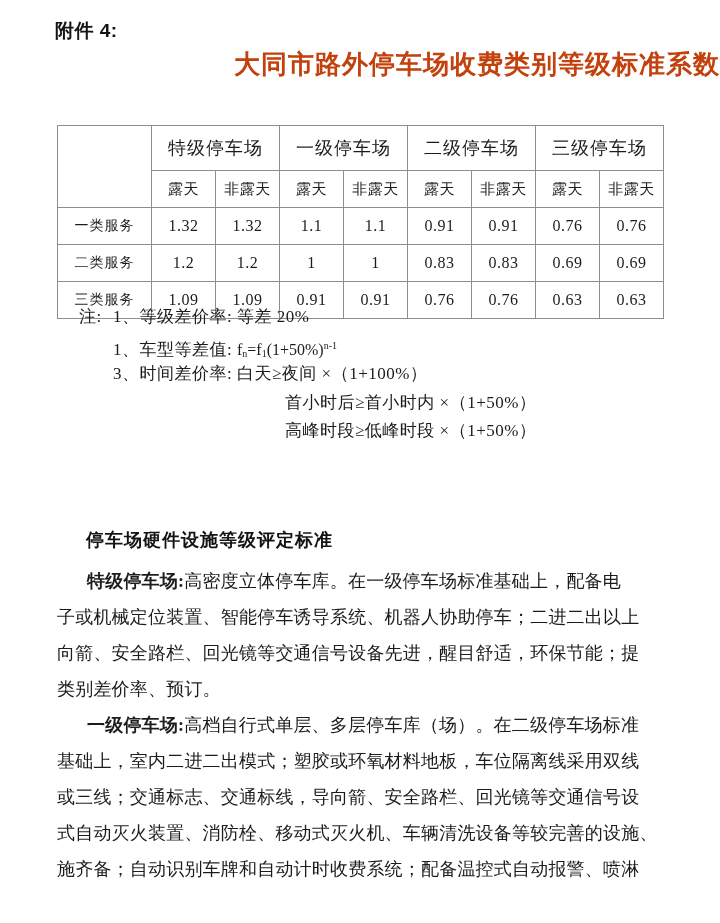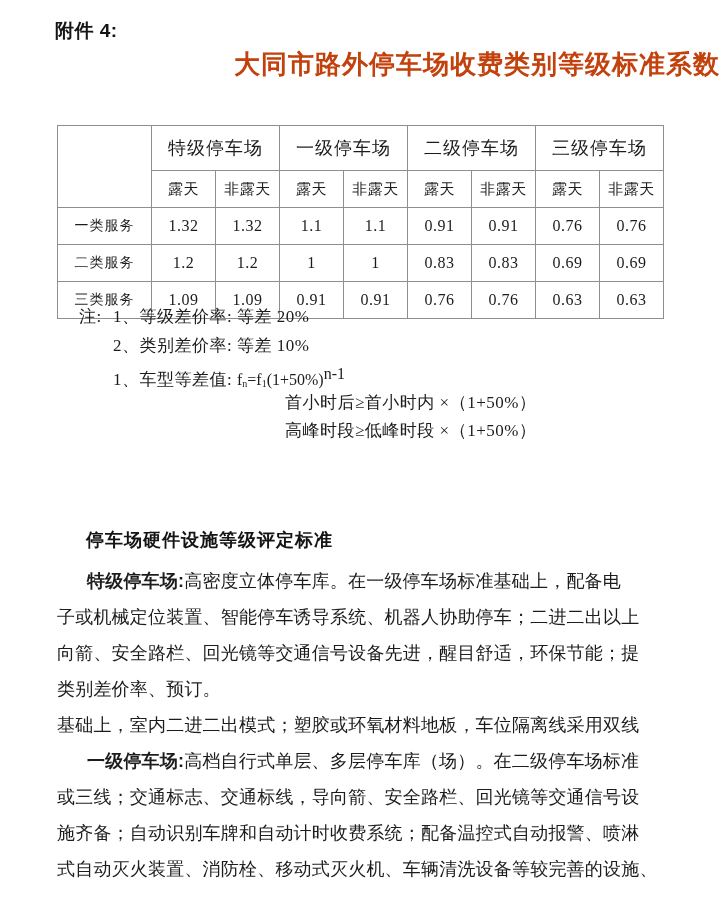--- a/index.html
+++ b/index.html
@@ -130,21 +130,21 @@
   .formula {
     font-family: "Liberation Serif", "DejaVu Serif", serif;
     font-size: 16px;
     letter-spacing: 0;
   }
   .formula sub {
     font-size: 10px;
     vertical-align: -2px;
   }
   .formula sup {
-    font-size: 16px;
+    font-size: 10px;
     vertical-align: 6px;
   }
 
   
   .section-heading {
     position: absolute;
     left: 86px;
     top: 528px;
     font-family: "Liberation Sans", "DejaVu Sans", sans-serif;
     font-size: 18px;
@@ -153,21 +153,21 @@
     color: #141414;
     white-space: nowrap;
     text-align: right;
   }
 
   .body-text {
     position: absolute;
     left: 57px;
     top: 563px;
     width: 612px;
-    font-family: Liberation Sans, sans-serif;
+    font-family: Liberation Serif, serif;
     font-size: 18px;
     color: #1c1c1c;
   }
   .para-line {
     height: 36px;
     line-height: 36px;
     white-space: nowrap;
     letter-spacing: 0.2px;
   }
   .para-line.indented {
@@ -243,29 +243,29 @@
       </tbody>
     </table>
   </div>
 
   <div class="notes">
 
     <div class="note-line">
       <span class="note-tag">注:</span><span>1、</span><span>等级差价率: 等差 20%</span>
     </div>
 
-    <div class="note-line">
-      <span class="note-indent"></span><span>2、</span><span>类别差价率: 等差 10%</span>
-    </div>
 
     <div class="note-line">
       <span class="note-indent"></span><span>1、</span><span>车型等差值:</span>&nbsp;<span class="formula"><span>f</span><sub>n</sub><span>=f</span><sub>1</sub><span>(1+50%)</span><sup>n-1</sup></span>
     </div>
 
 
+    <div class="note-line">
+      <span class="note-indent"></span><span>3、</span><span>时间差价率: 白天≥夜间 ×（1+100%）</span>
+    </div>
 
     <div class="note-line">
       <span class="note-indent-deep"></span><span>首小时后≥首小时内 ×（1+50%）</span>
     </div>
 
     <div class="note-line">
       <span class="note-indent-deep"></span><span>高峰时段≥低峰时段 ×（1+50%）</span>
     </div>
 
   </div>
@@ -274,23 +274,23 @@
 
   <div class="body-text">
 
     <div class="para-line indented">
       <span class="lead">特级停车场:</span><span>高密度立体停车库。在一级停车场标准基础上，配备电</span>
     </div>
     <div class="para-line">子或机械定位装置、智能停车诱导系统、机器人协助停车；二进二出以上</div>
     <div class="para-line">向箭、安全路栏、回光镜等交通信号设备先进，醒目舒适，环保节能；提</div>
     <div class="para-line">类别差价率、预订。</div>
 
-    <div class="para-line">基础上，室内二进二出模式；塑胶或环氧材料地板，车位隔离线采用双线</div>
     <div class="para-line indented">
       <span class="lead">一级停车场:</span><span>高档自行式单层、多层停车库（场）。在二级停车场标准</span>
     </div>
+    <div class="para-line">基础上，室内二进二出模式；塑胶或环氧材料地板，车位隔离线采用双线</div>
     <div class="para-line">或三线；交通标志、交通标线，导向箭、安全路栏、回光镜等交通信号设</div>
+    <div class="para-line">式自动灭火装置、消防栓、移动式灭火机、车辆清洗设备等较完善的设施、</div>
     <div class="para-line">施齐备；自动识别车牌和自动计时收费系统；配备温控式自动报警、喷淋</div>
-    <div class="para-line">式自动灭火装置、消防栓、移动式灭火机、车辆清洗设备等较完善的设施、</div>
 
   </div>
 
 </div>
 
 </body></html>

